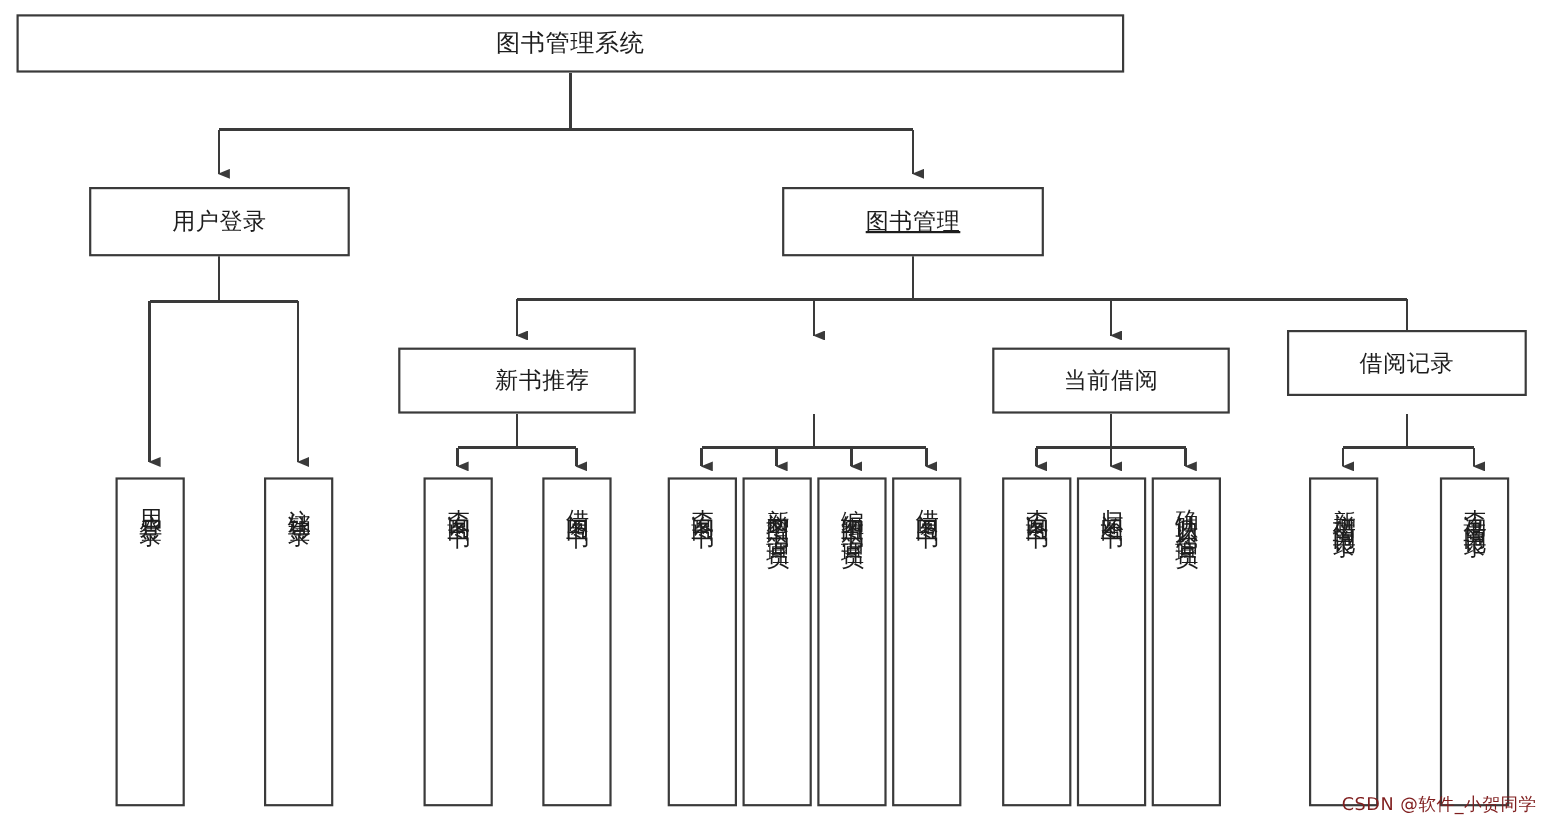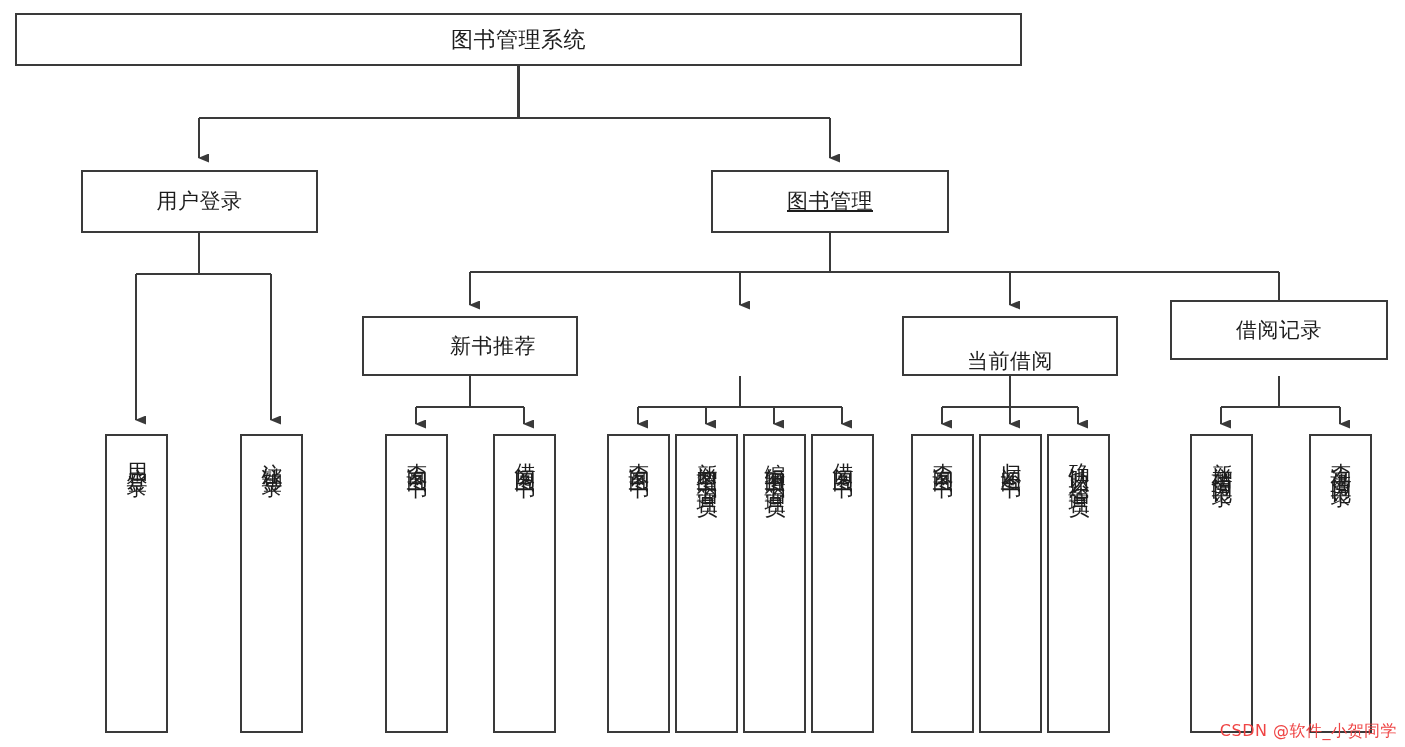--- a/index.html
+++ b/index.html
@@ -57,21 +57,21 @@
     color: #1d1d1d;
   }
   #root-node {
     font-size: 22px;
   }
   #watermark {
     position: absolute;
     right: 8px;
     bottom: 5px;
     font-size: 16px;
-    color: #ef4444;
+    color: #7f1d1d;
     letter-spacing: 0.5px;
     white-space: nowrap;
     user-select: none;
   }
 </style>
 </head>
 <body>
 
 <div id="diagram-root">
 
@@ -138,21 +138,21 @@
 
   <div class="node horiz" style="left:711px; top:170px; width:238px; height:63px;text-decoration:underline;">
     <span>图书管理</span>
   </div>
 
   <div class="node horiz" style="left:362px; top:316px; width:216px; height:60px;padding-left:46px;">
     <span>新书推荐</span>
   </div>
 
 
-  <div class="node horiz" style="left:902px; top:316px; width:216px; height:60px;align-items:flex-end;">
+  <div class="node horiz" style="left:902px; top:316px; width:216px; height:60px;">
     <span>当前借阅</span>
   </div>
 
   <div class="node horiz" style="left:1170px; top:300px; width:218px; height:60px;">
     <span>借阅记录</span>
   </div>
 
   <div class="node vert" style="left:105px; top:434px; width:63px; height:299px;">
     <span class="vert-text">用户登录</span>
   </div>

